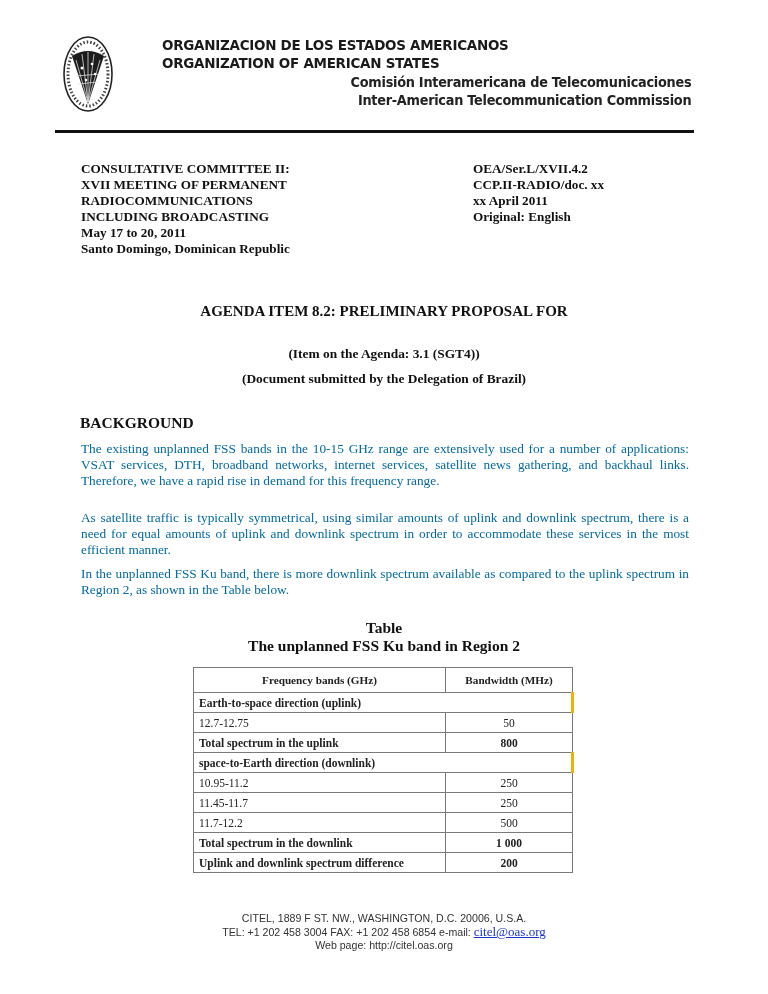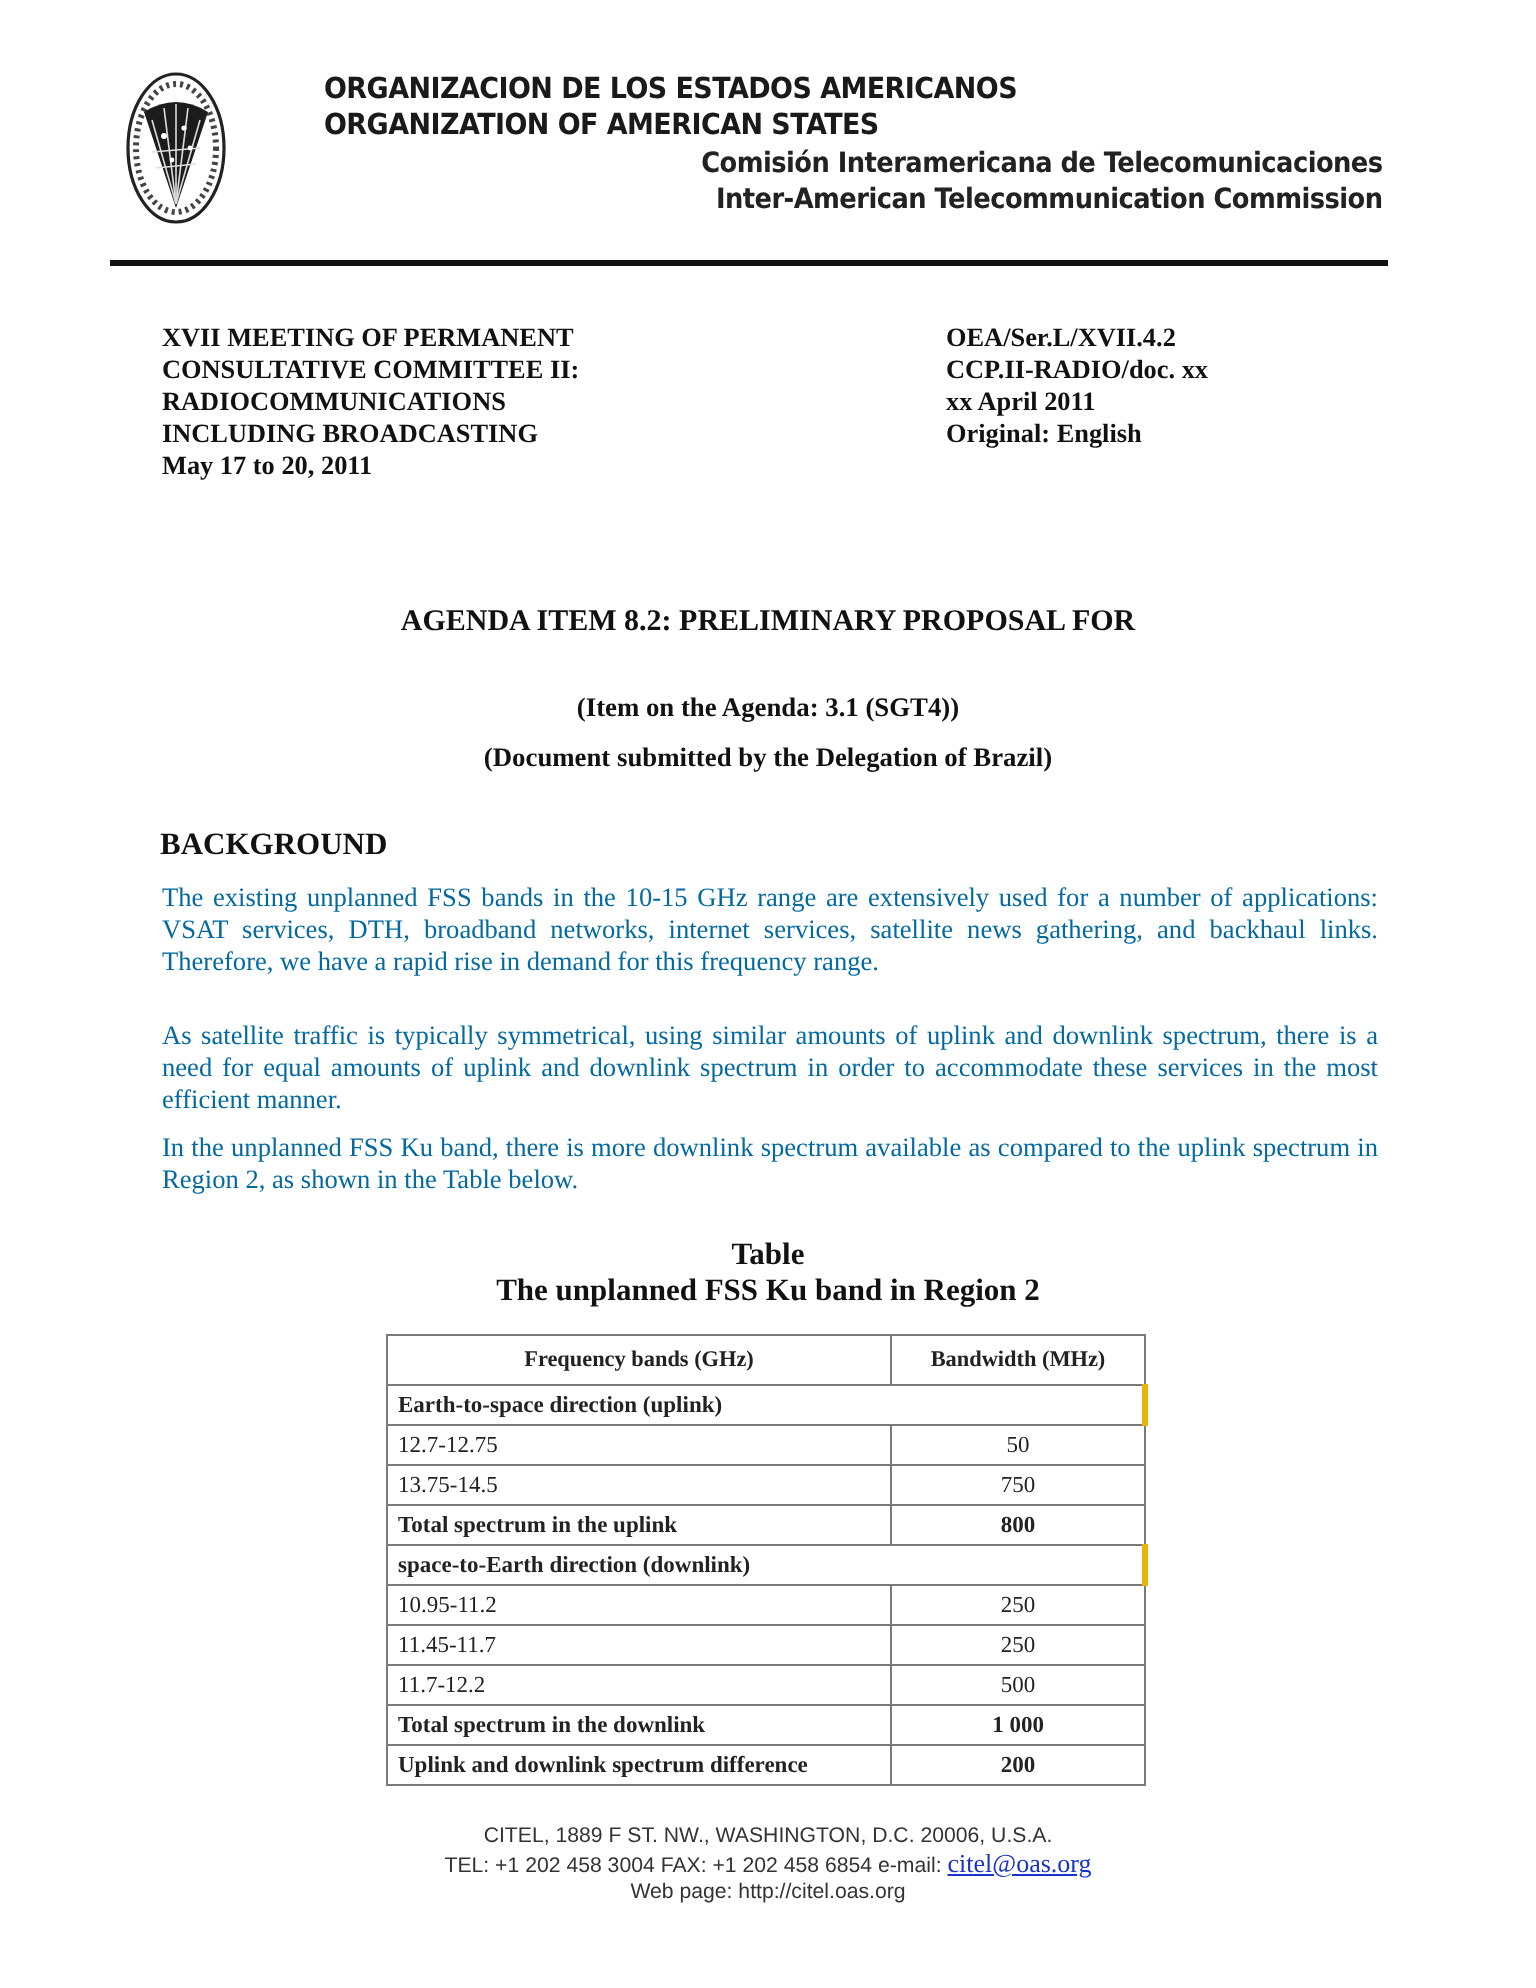--- a/index.html
+++ b/index.html
@@ -76,25 +76,26 @@
 </div>
 
 <div class="abs comm">
   <div>Comisión Interamericana de Telecomunicaciones</div>
   <div>Inter-American Telecommunication Commission</div>
 </div>
 
 <div class="abs hr"></div>
 
 <div class="abs meeting">
+  <div>CONSULTATIVE COMMITTEE II:</div>
   <div>XVII MEETING OF PERMANENT</div>
-  <div>CONSULTATIVE COMMITTEE II:</div>
   <div>RADIOCOMMUNICATIONS</div>
   <div>INCLUDING BROADCASTING</div>
   <div>May 17 to 20, 2011</div>
+  <div>Santo Domingo, Dominican Republic</div>
 </div>
 
 <div class="abs docref">
   <div>OEA/Ser.L/XVII.4.2</div>
   <div>CCP.II-RADIO/doc. xx</div>
   <div>xx April 2011</div>
   <div>Original: English</div>
 </div>
 
 <div class="abs title-block agenda">
@@ -122,24 +123,20 @@
     </tr>
   </thead>
   <tbody id="tbody">
       <tr class="section">
         <td colspan="2">Earth-to-space direction (uplink)</td>
       </tr>
       <tr>
         <td class="c1">12.7-12.75</td>
         <td class="c2">50</td>
       </tr>
-      <tr>
-        <td class="c1">13.75-14.5</td>
-        <td class="c2">750</td>
-      </tr>
       <tr class="bold">
         <td class="c1">Total spectrum in the uplink</td>
         <td class="c2">800</td>
       </tr>
       <tr class="section">
         <td colspan="2">space-to-Earth direction (downlink)</td>
       </tr>
       <tr>
         <td class="c1">10.95-11.2</td>
         <td class="c2">250</td>

